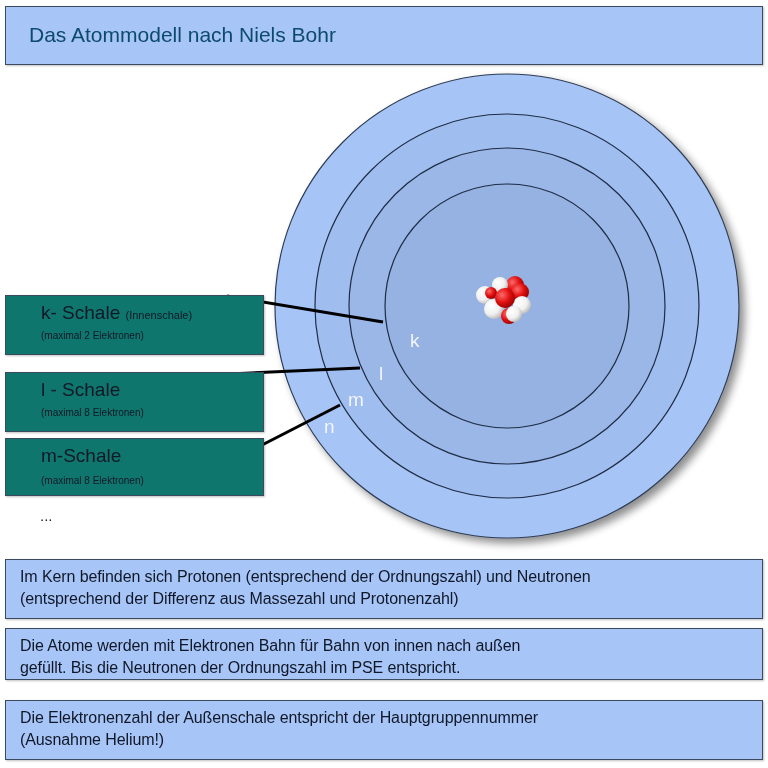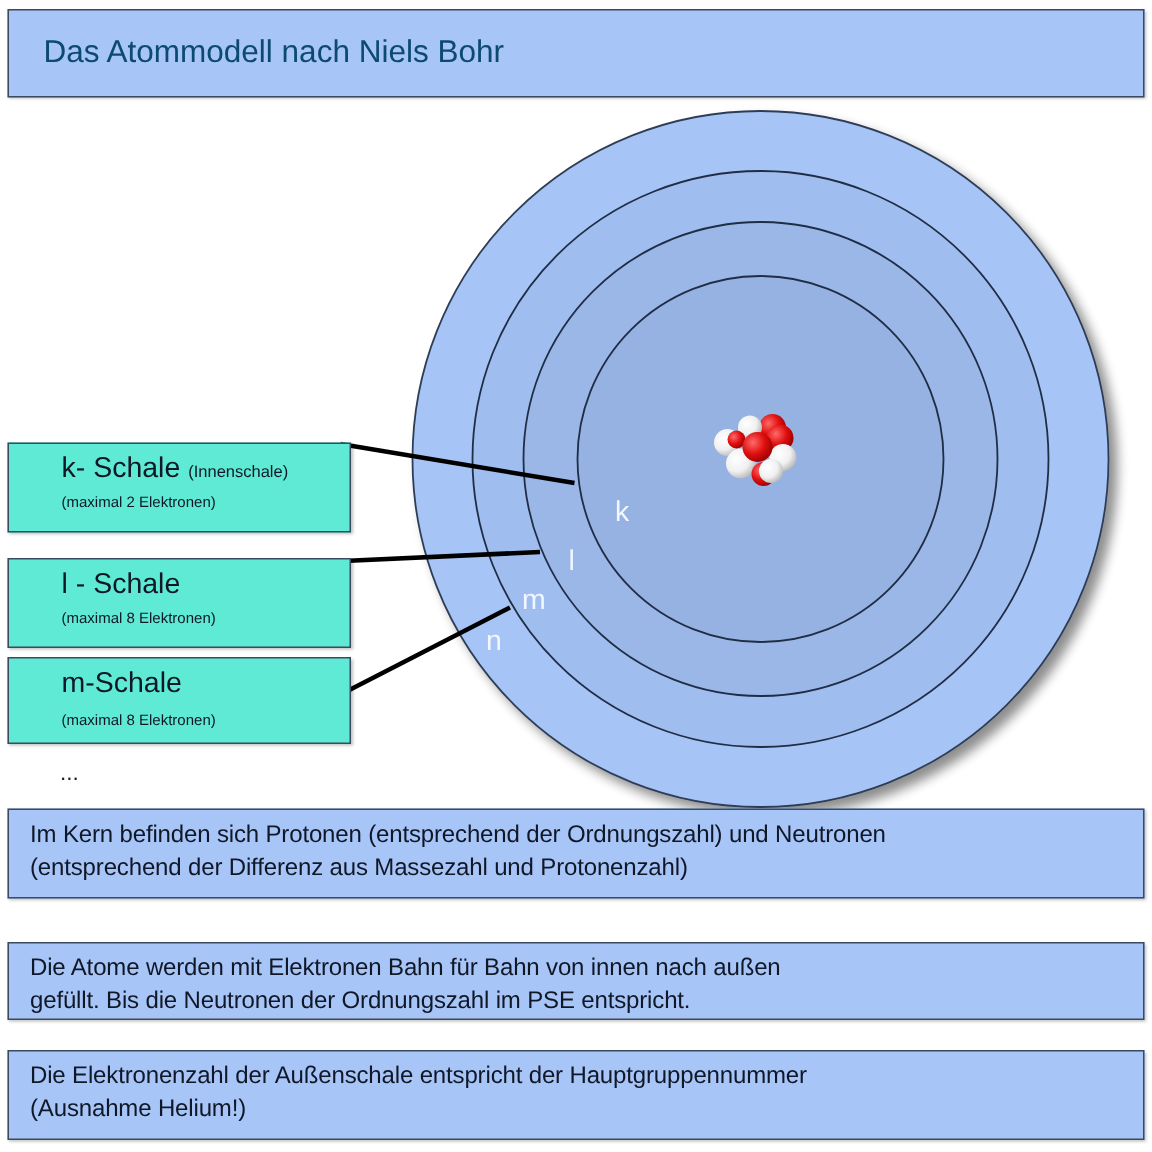--- a/index.html
+++ b/index.html
@@ -1,20 +1,20 @@
 <!DOCTYPE html>
 <html><head>
 <meta charset="utf-8">
 <style>
   html, body { margin:0; padding:0; background:#ffffff; }
   body { width:768px; height:768px; position:relative; overflow:hidden; font-family:"Liberation Sans", sans-serif; color:#111; }
   .box { position:absolute; box-sizing:border-box; border:1px solid #3b4a5e; background:#a8c5f7; box-shadow:1px 1px 2px rgba(0,0,0,0.25); }
   .title-box { left:5px; top:6px; width:758px; height:59px; }
   .title-box span { position:absolute; left:23px; top:16px; font-size:21px; color:#0c4a6e; }
-  .label-box { left:5px; width:229px; height:60px; background:#5eead4; }
+  .label-box { left:5px; width:259px; height:60px; background:#0f766e; }
   .label-box .main { position:absolute; left:35px; top:6px; font-size:19px; color:#101828; white-space:nowrap; }
   .label-box .main small { font-size:11px; }
   .label-box .sub { position:absolute; left:35px; top:34px; font-size:10px; color:#101828; white-space:nowrap;text-align:right; }
   .ellipsis { position:absolute; left:40px; top:507px; font-size:15px; color:#222; }
   .info-box { left:5px; width:758px; height:60px; background:#a8c5f7; }
   .info-box p { margin:0; position:absolute; left:14px; top:6px; font-size:16px; line-height:22px; color:#101828; white-space:nowrap; letter-spacing:-0.1px; }
   svg.diagram { position:absolute; left:0; top:0; }
   .shell-letter { fill:#f2f6ff; font-family:"Liberation Sans", sans-serif; font-size:19px; }
 </style>
 </head>
@@ -87,21 +87,21 @@
   <div class="sub">(maximal 8 Elektronen)</div>
 </div>
 
 <div class="box label-box" style="top:438px; height:58px;">
   <div class="main">m-Schale</div>
   <div class="sub" style="top:36px;">(maximal 8 Elektronen)</div>
 </div>
 
 <div class="ellipsis">...</div>
 
-<div class="box info-box" style="top:539px;">
+<div class="box info-box" style="top:559px;">
   <p><span>Im Kern befinden sich Protonen (entsprechend der Ordnungszahl) und Neutronen</span><br><span>(entsprechend der Differenz aus Massezahl und Protonenzahl)</span></p>
 </div>
 
 <div class="box info-box" style="top:628px; height:52px;">
   <p><span>Die Atome werden mit Elektronen Bahn für Bahn von innen nach außen</span><br><span>gefüllt. Bis die Neutronen der Ordnungszahl im PSE entspricht.</span></p>
 </div>
 
 <div class="box info-box" style="top:700px;">
   <p><span>Die Elektronenzahl der Außenschale entspricht der Hauptgruppennummer</span><br><span>(Ausnahme Helium!)</span></p>
 </div>

